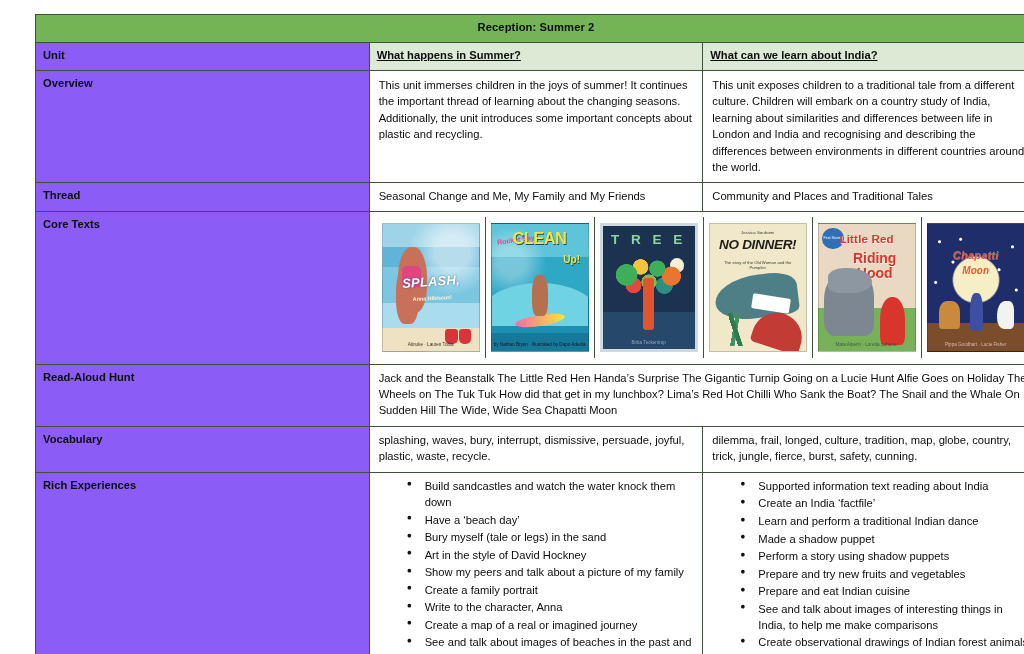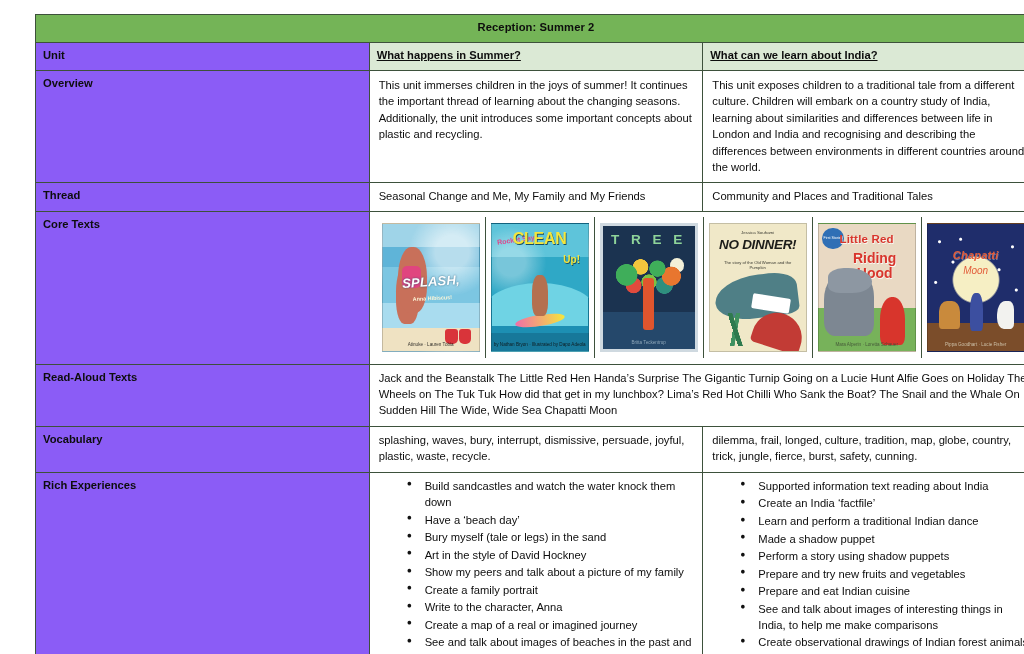--- a/index.html
+++ b/index.html
@@ -384,21 +384,21 @@
     color: #e25c3a;
     font-size: 11px;
     font-style: italic;
     text-shadow: .5px .5px 0 rgba(255,255,255,.35);
   }
   .bk-chapatti .b-title2 {
     position: absolute;
     top: 33%; left: 0; right: 0;
     color: #e25c3a;
     font-size: 10px;
-    font-weight: normal;
+    font-weight: bold;
     font-style: italic;
   }
   .bk-chapatti .stars {
     position: absolute; inset: 0;
     background:
       radial-gradient(circle at 12% 14%, #fff 0 1px, transparent 2px),
       radial-gradient(circle at 26% 30%, #fff 0 1px, transparent 2px),
       radial-gradient(circle at 8% 46%, #fff 0 1px, transparent 2px),
       radial-gradient(circle at 88% 18%, #fff 0 1px, transparent 2px),
       radial-gradient(circle at 74% 36%, #fff 0 1px, transparent 2px),
@@ -563,21 +563,21 @@
               <span class="bird"></span>
               <span class="b-credit">Pippa Goodhart · Lucie Fisher</span>
             </div>
           </div>
 
         </div>
       </td>
     </tr>
 
     <tr>
-      <td class="label-cell">Read-Aloud Texts</td>
+      <td class="label-cell">Read-Aloud Hunt</td>
       <td class="body-cell" colspan="2">
         <p class="inline-text">Jack and the Beanstalk   The Little Red Hen   Handa’s Surprise   The Gigantic Turnip   Going on a Lucie Hunt   Alfie Goes on Holiday   The Wheels on The Tuk Tuk   How did that get in my lunchbox?   Lima’s Red Hot Chilli   Who Sank the Boat?   The Snail and the Whale   On Sudden Hill   The Wide, Wide Sea   Chapatti Moon</p>
       </td>
     </tr>
 
     <tr>
       <td class="label-cell">Vocabulary</td>
       <td class="body-cell col-left">
         <p class="inline-text">splashing, waves, bury, interrupt, dismissive, persuade, joyful, plastic, waste, recycle.</p>
       </td>

